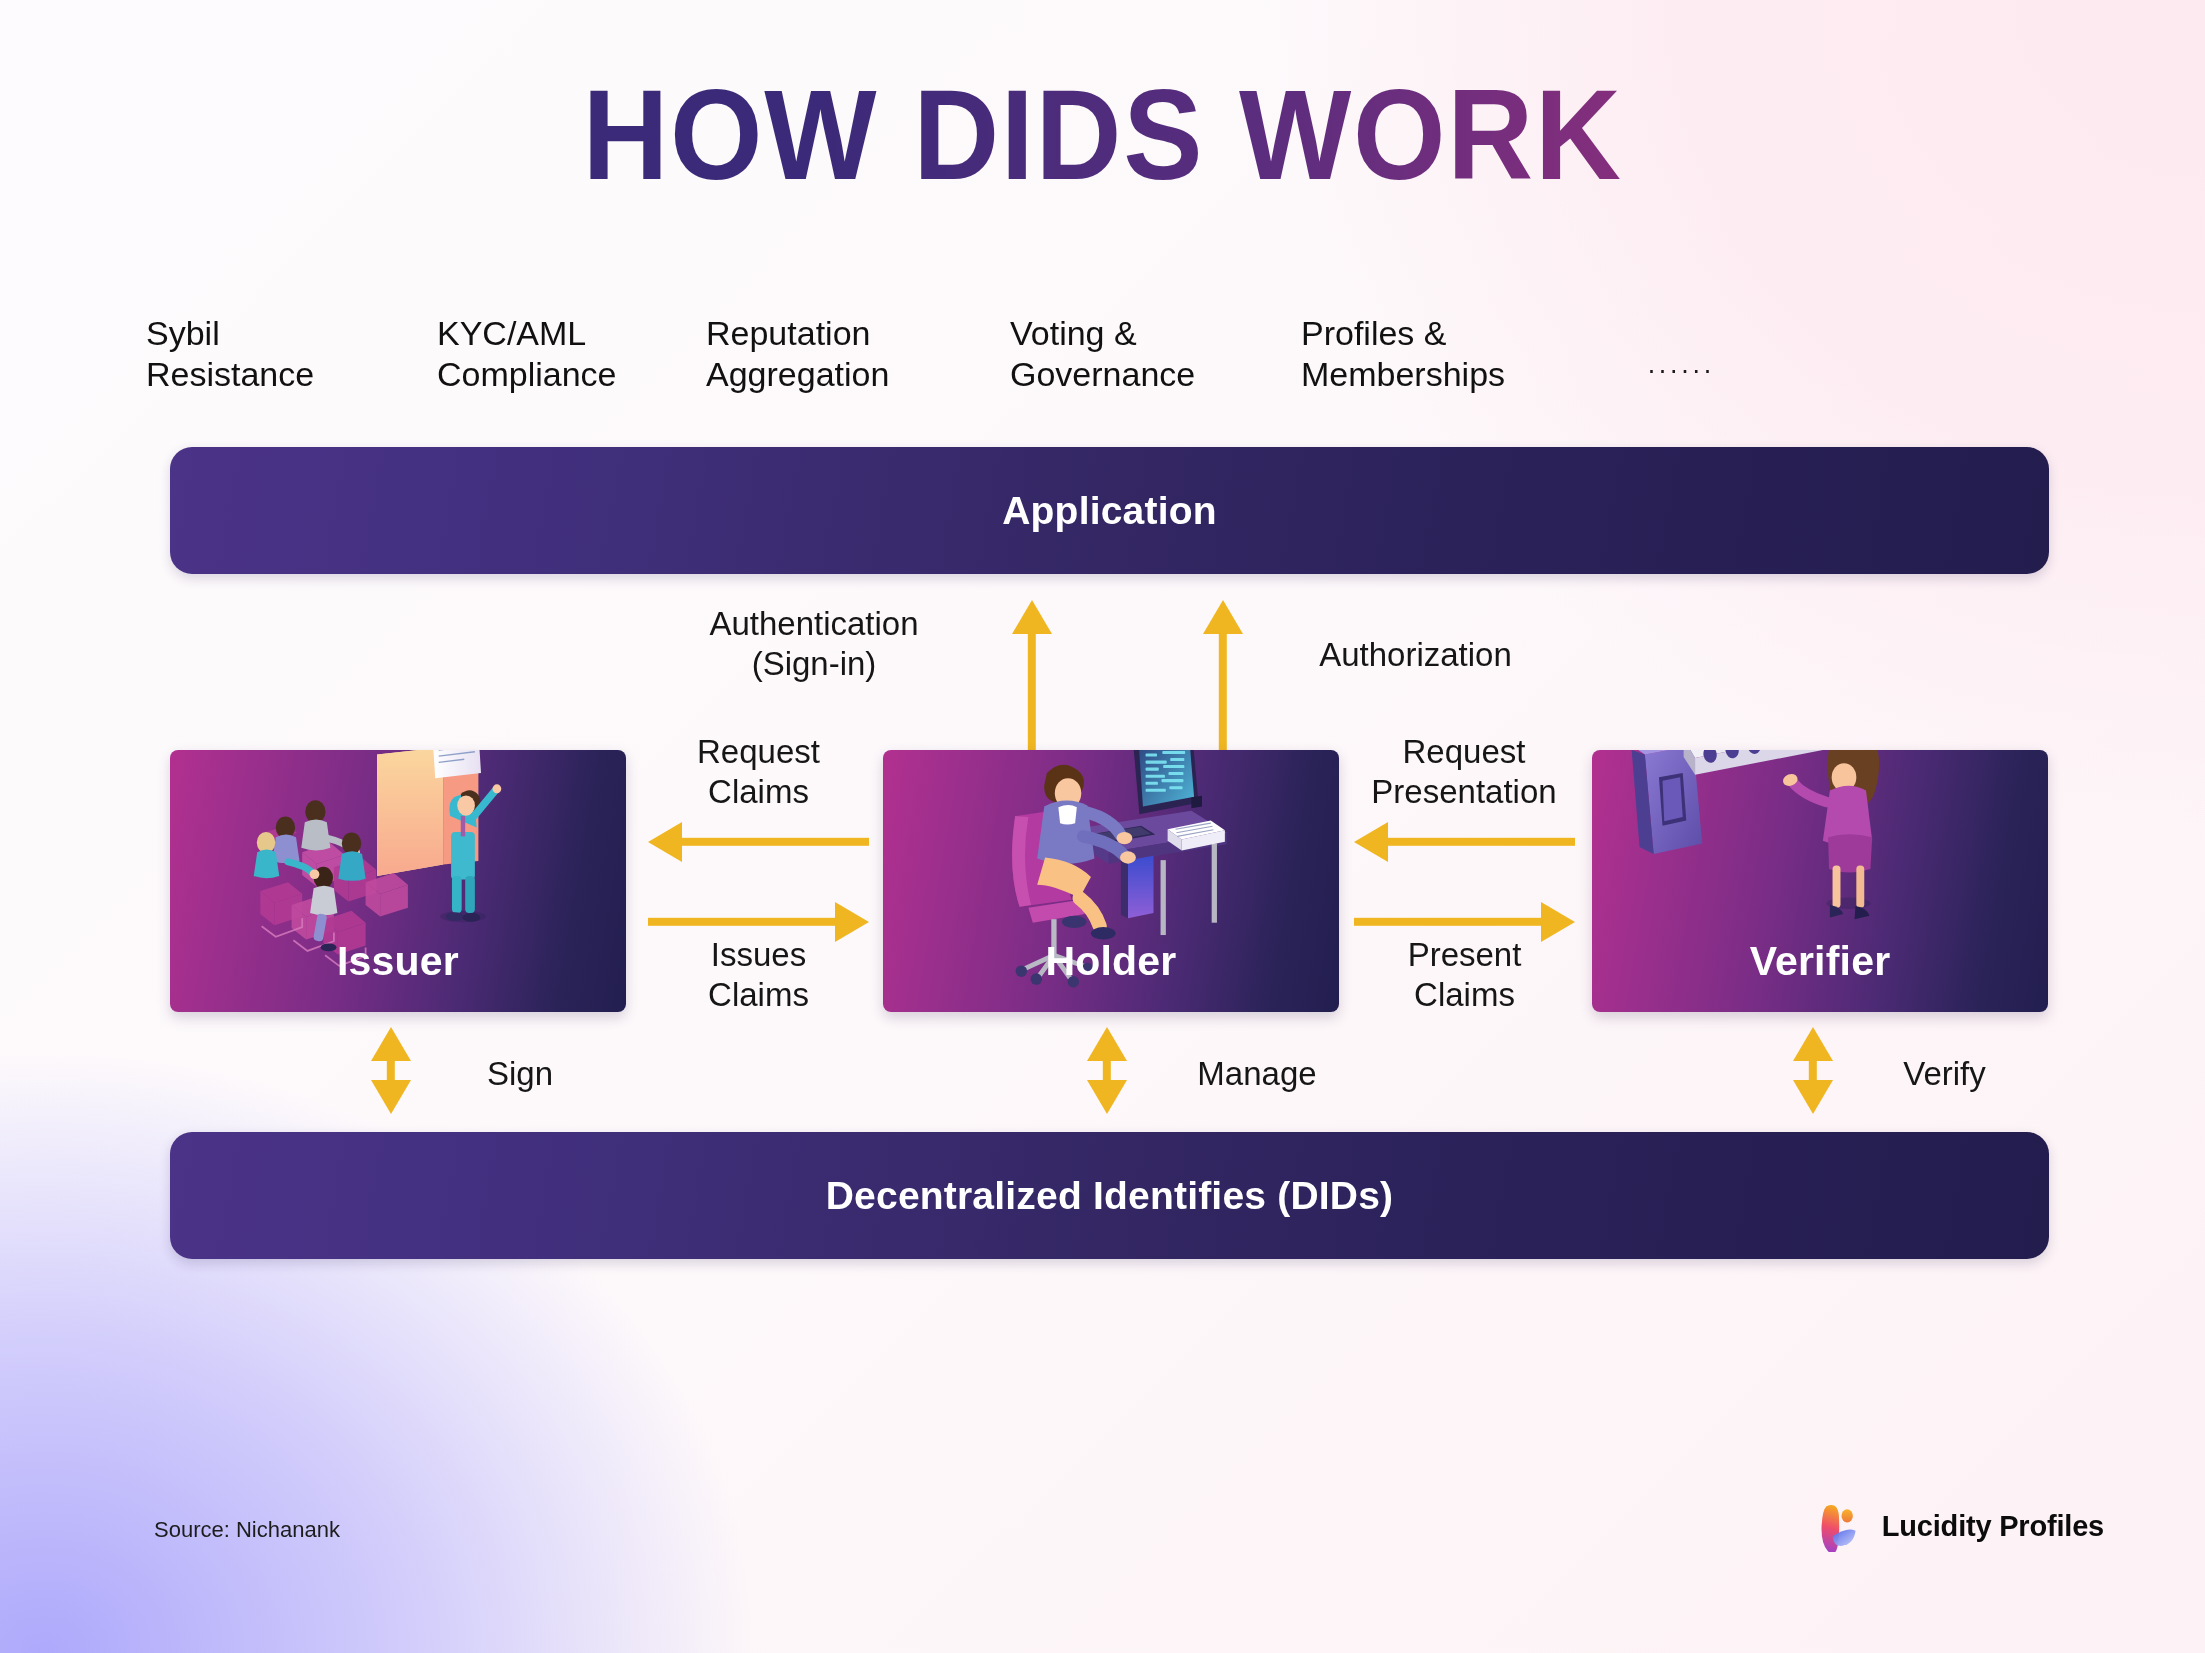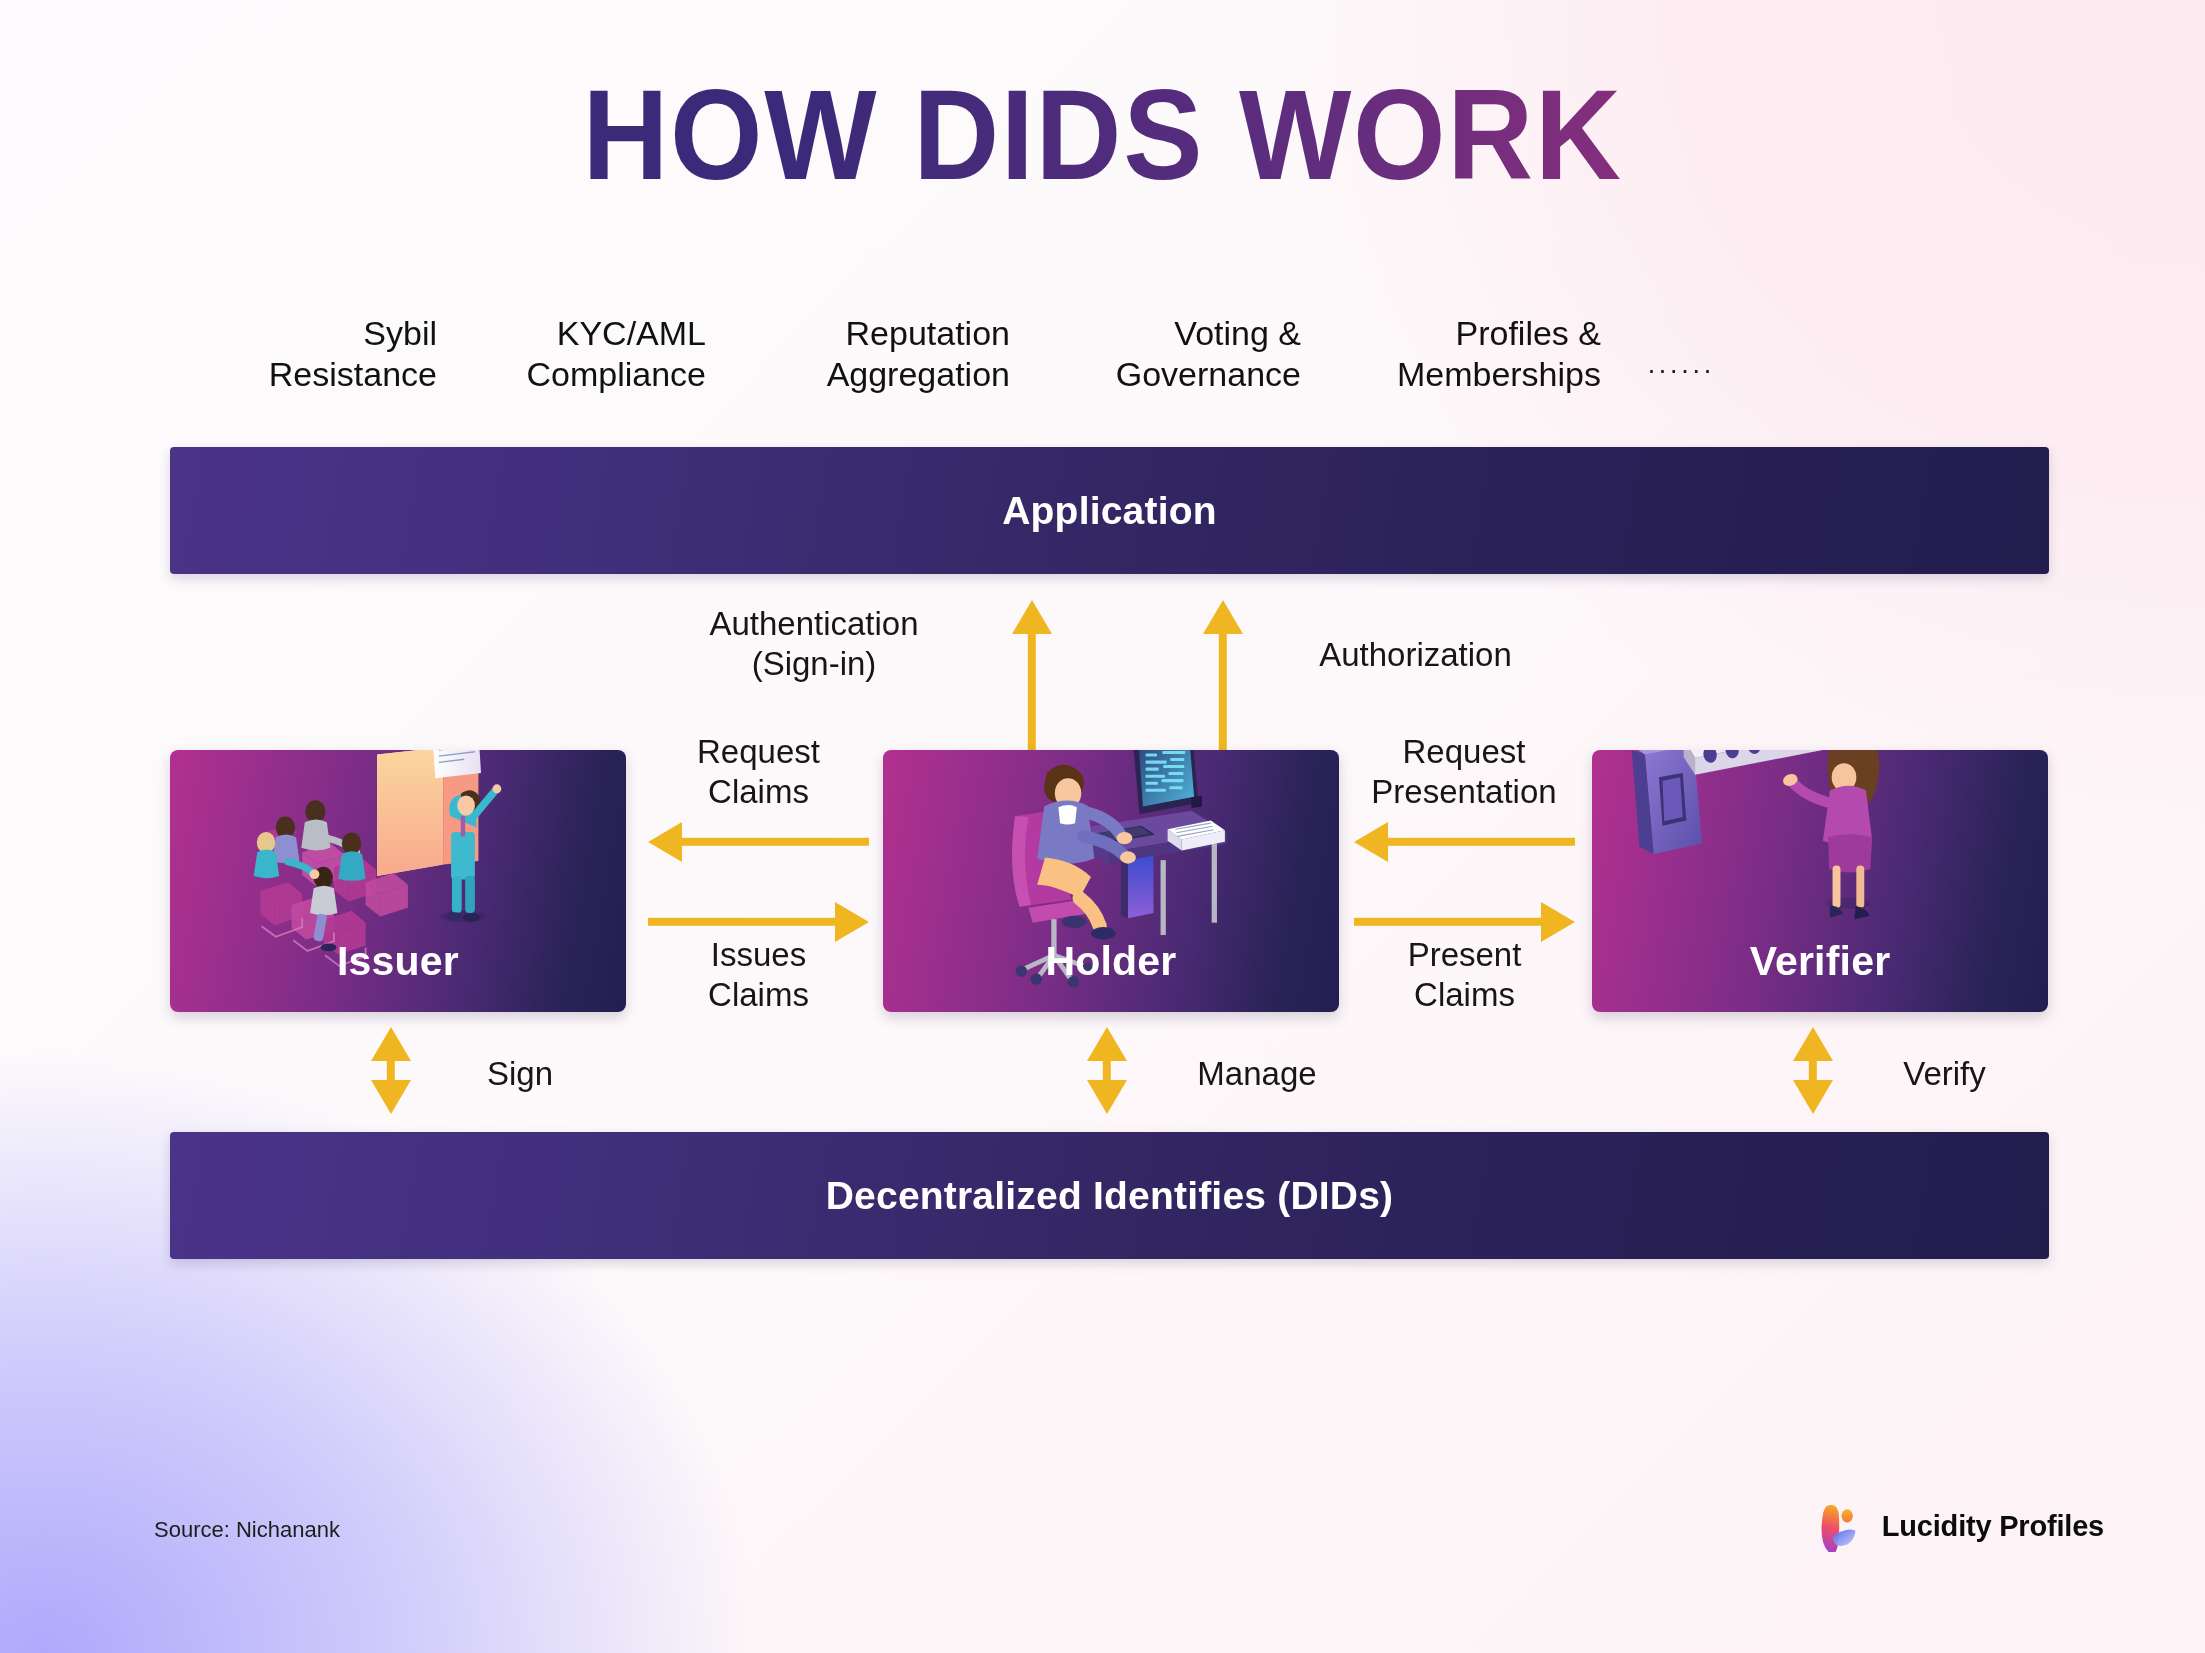--- a/index.html
+++ b/index.html
@@ -32,40 +32,40 @@
     -webkit-text-fill-color:transparent;
     white-space:nowrap;
   }
 
   
   #usecases {
     position:absolute; top:313px; left:146px; width:1914px;
     display:flex; align-items:flex-start;
   }
   .uc {
-    text-align:right;
+    text-align:left;
     font-size:34px;
     line-height:1.22;
     color:#111;
     white-space:pre-line;
   }
   .uc-0 { width:291px; }
   .uc-1 { width:269px; }
   .uc-2 { width:304px; }
   .uc-3 { width:300px; }
   .uc-4 { width:291px; }
   .uc-dots {
     width:159px; text-align:center; padding-top:42px;
     font-size:27px; letter-spacing:2.2px; color:#1b1b1b;
   }
 
   
   .bar {
     position:absolute; left:170px; width:1879px;
-    border-radius:4px;
+    border-radius:22px;
     display:flex; align-items:center; justify-content:center;
     color:#fff; font-weight:700; font-size:39px;
     letter-spacing:0.2px;
     background:linear-gradient(100deg,#4b3388 0%,#42307f 18%,#342764 50%,#2a2158 72%,#231d4e 100%);
     box-shadow:0 4.4px 11.5px rgba(40,25,80,0.16);
   }
   #bar-application { top:447px;  height:127px; }
   #bar-dids        { top:1132px;  height:127px; }
   #bar-vdr         { top:1288px;  height:127px; }
 

